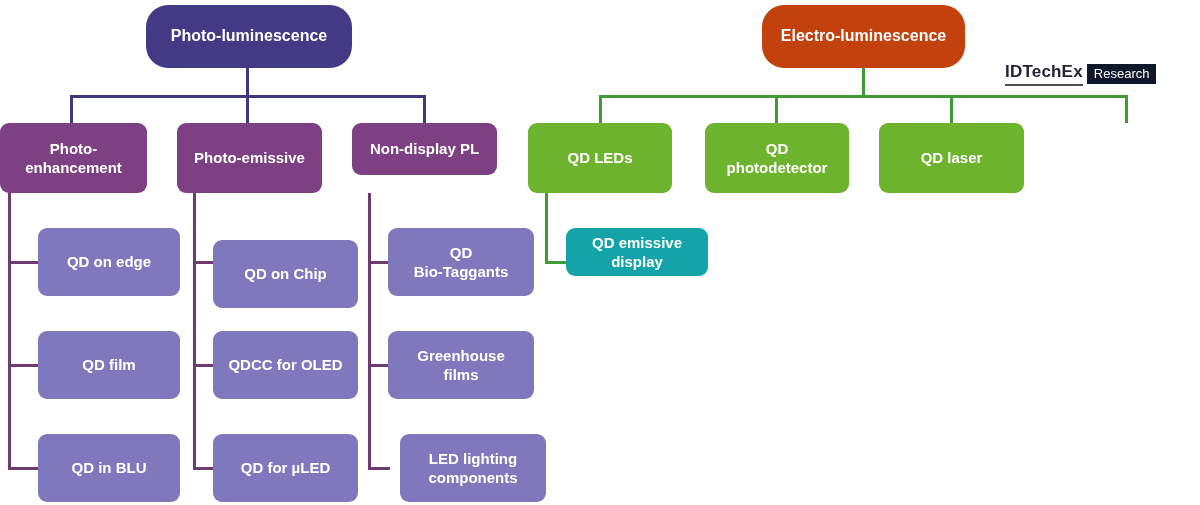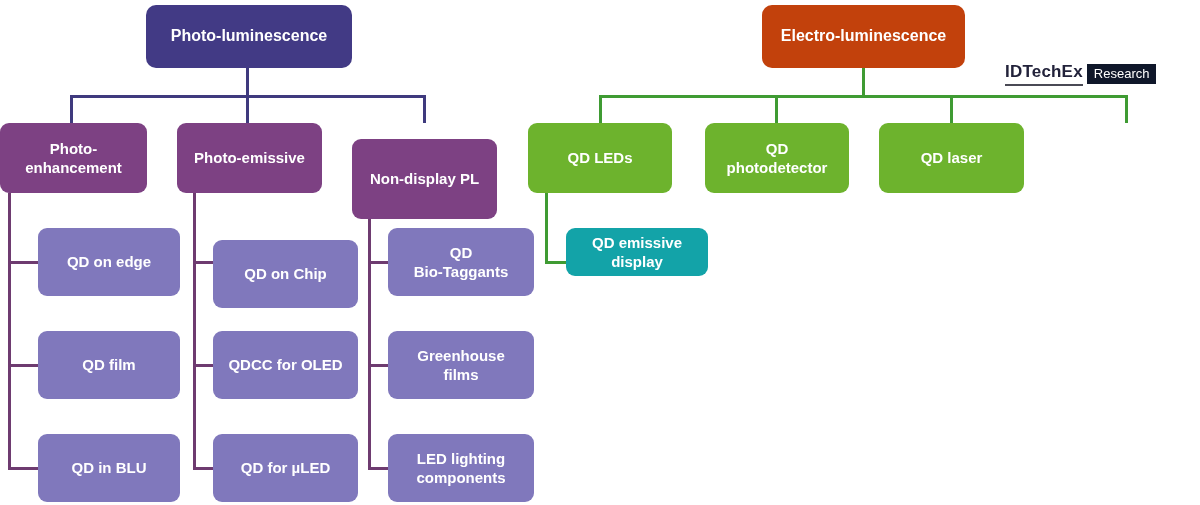--- a/index.html
+++ b/index.html
@@ -5,21 +5,21 @@
 <style>
   * { box-sizing: border-box; margin: 0; padding: 0; }
   body { font-family: "Liberation Sans", sans-serif; background: #ffffff; }
   .canvas { position: relative; width: 1200px; height: 505px; background: #ffffff; overflow: hidden; }
 
   .node {
     position: absolute; display: flex; align-items: center; justify-content: center;
     text-align: center; color: #ffffff; font-weight: bold; border-radius: 9px;
     padding: 4px 8px; white-space: pre-line; line-height: 1.3; font-size: 15px;
   }
-  .root-node { font-size: 16px; border-radius: 10px; }
+  .root-node { font-size: 16px; border-radius: 22px; }
   .pl-root  { background: #423a85; }
   .branch   { background: #7d4183; }
   .pl-leaf  { background: #8078bc; }
   .el-root  { background: #c2410c; }
   .el-leaf  { background: #6db32d; }
   .teal     { background: #13a3a8; }
 
   .line { position: absolute; }
   .pl-line     { background: #3f3a7e; }
   .branch-line { background: #6e3b70; }
@@ -64,35 +64,35 @@
   <div class="line el-line" style="left:950px;top:95px;width:3px;height:28px"></div>
   <div class="line el-line" style="left:1125px;top:95px;width:3px;height:28px"></div>
 
   <div class="line el-line" style="left:545px;top:193px;width:3px;height:71px"></div>
   <div class="line el-line" style="left:545px;top:261px;width:23px;height:3px"></div>
 
   <div class="node root-node pl-root" style="left:146px;top:5px;width:206px;height:63px">Photo-luminescence</div>
 
   <div class="node branch" style="left:0px;top:123px;width:147px;height:70px">Photo-enhancement</div>
   <div class="node branch" style="left:177px;top:123px;width:145px;height:70px">Photo-emissive</div>
-  <div class="node branch" style="left:352px;top:139px;width:145px;height:80px">Non-display PL</div>
+  <div class="node branch" style="left:352px;top:123px;width:145px;height:52px">Non-display PL</div>
 
   <div class="node pl-leaf" style="left:38px;top:228px;width:142px;height:68px">QD on edge</div>
   <div class="node pl-leaf" style="left:38px;top:331px;width:142px;height:68px">QD film</div>
   <div class="node pl-leaf" style="left:38px;top:434px;width:142px;height:68px">QD in BLU</div>
 
   <div class="node pl-leaf" style="left:213px;top:240px;width:145px;height:68px">QD on Chip</div>
   <div class="node pl-leaf" style="left:213px;top:331px;width:145px;height:68px">QDCC for OLED</div>
   <div class="node pl-leaf" style="left:213px;top:434px;width:145px;height:68px">QD for µLED</div>
 
   <div class="node pl-leaf" style="left:388px;top:228px;width:146px;height:68px">QD
 Bio-Taggants</div>
   <div class="node pl-leaf" style="left:388px;top:331px;width:146px;height:68px">Greenhouse
 films</div>
-  <div class="node pl-leaf" style="left:388px;top:434px;width:146px;height:68px">LED lighting
+  <div class="node pl-leaf" style="left:400px;top:434px;width:146px;height:68px">LED lighting
 components</div>
 
   <div class="node root-node el-root" style="left:762px;top:5px;width:203px;height:63px">Electro-luminescence</div>
 
   <div class="node el-leaf" style="left:528px;top:123px;width:144px;height:70px">QD LEDs</div>
   <div class="node el-leaf" style="left:705px;top:123px;width:144px;height:70px">QD
 photodetector</div>
   <div class="node el-leaf" style="left:879px;top:123px;width:145px;height:70px">QD laser</div>
 
   <div class="node teal" style="left:566px;top:228px;width:142px;height:48px">QD emissive

